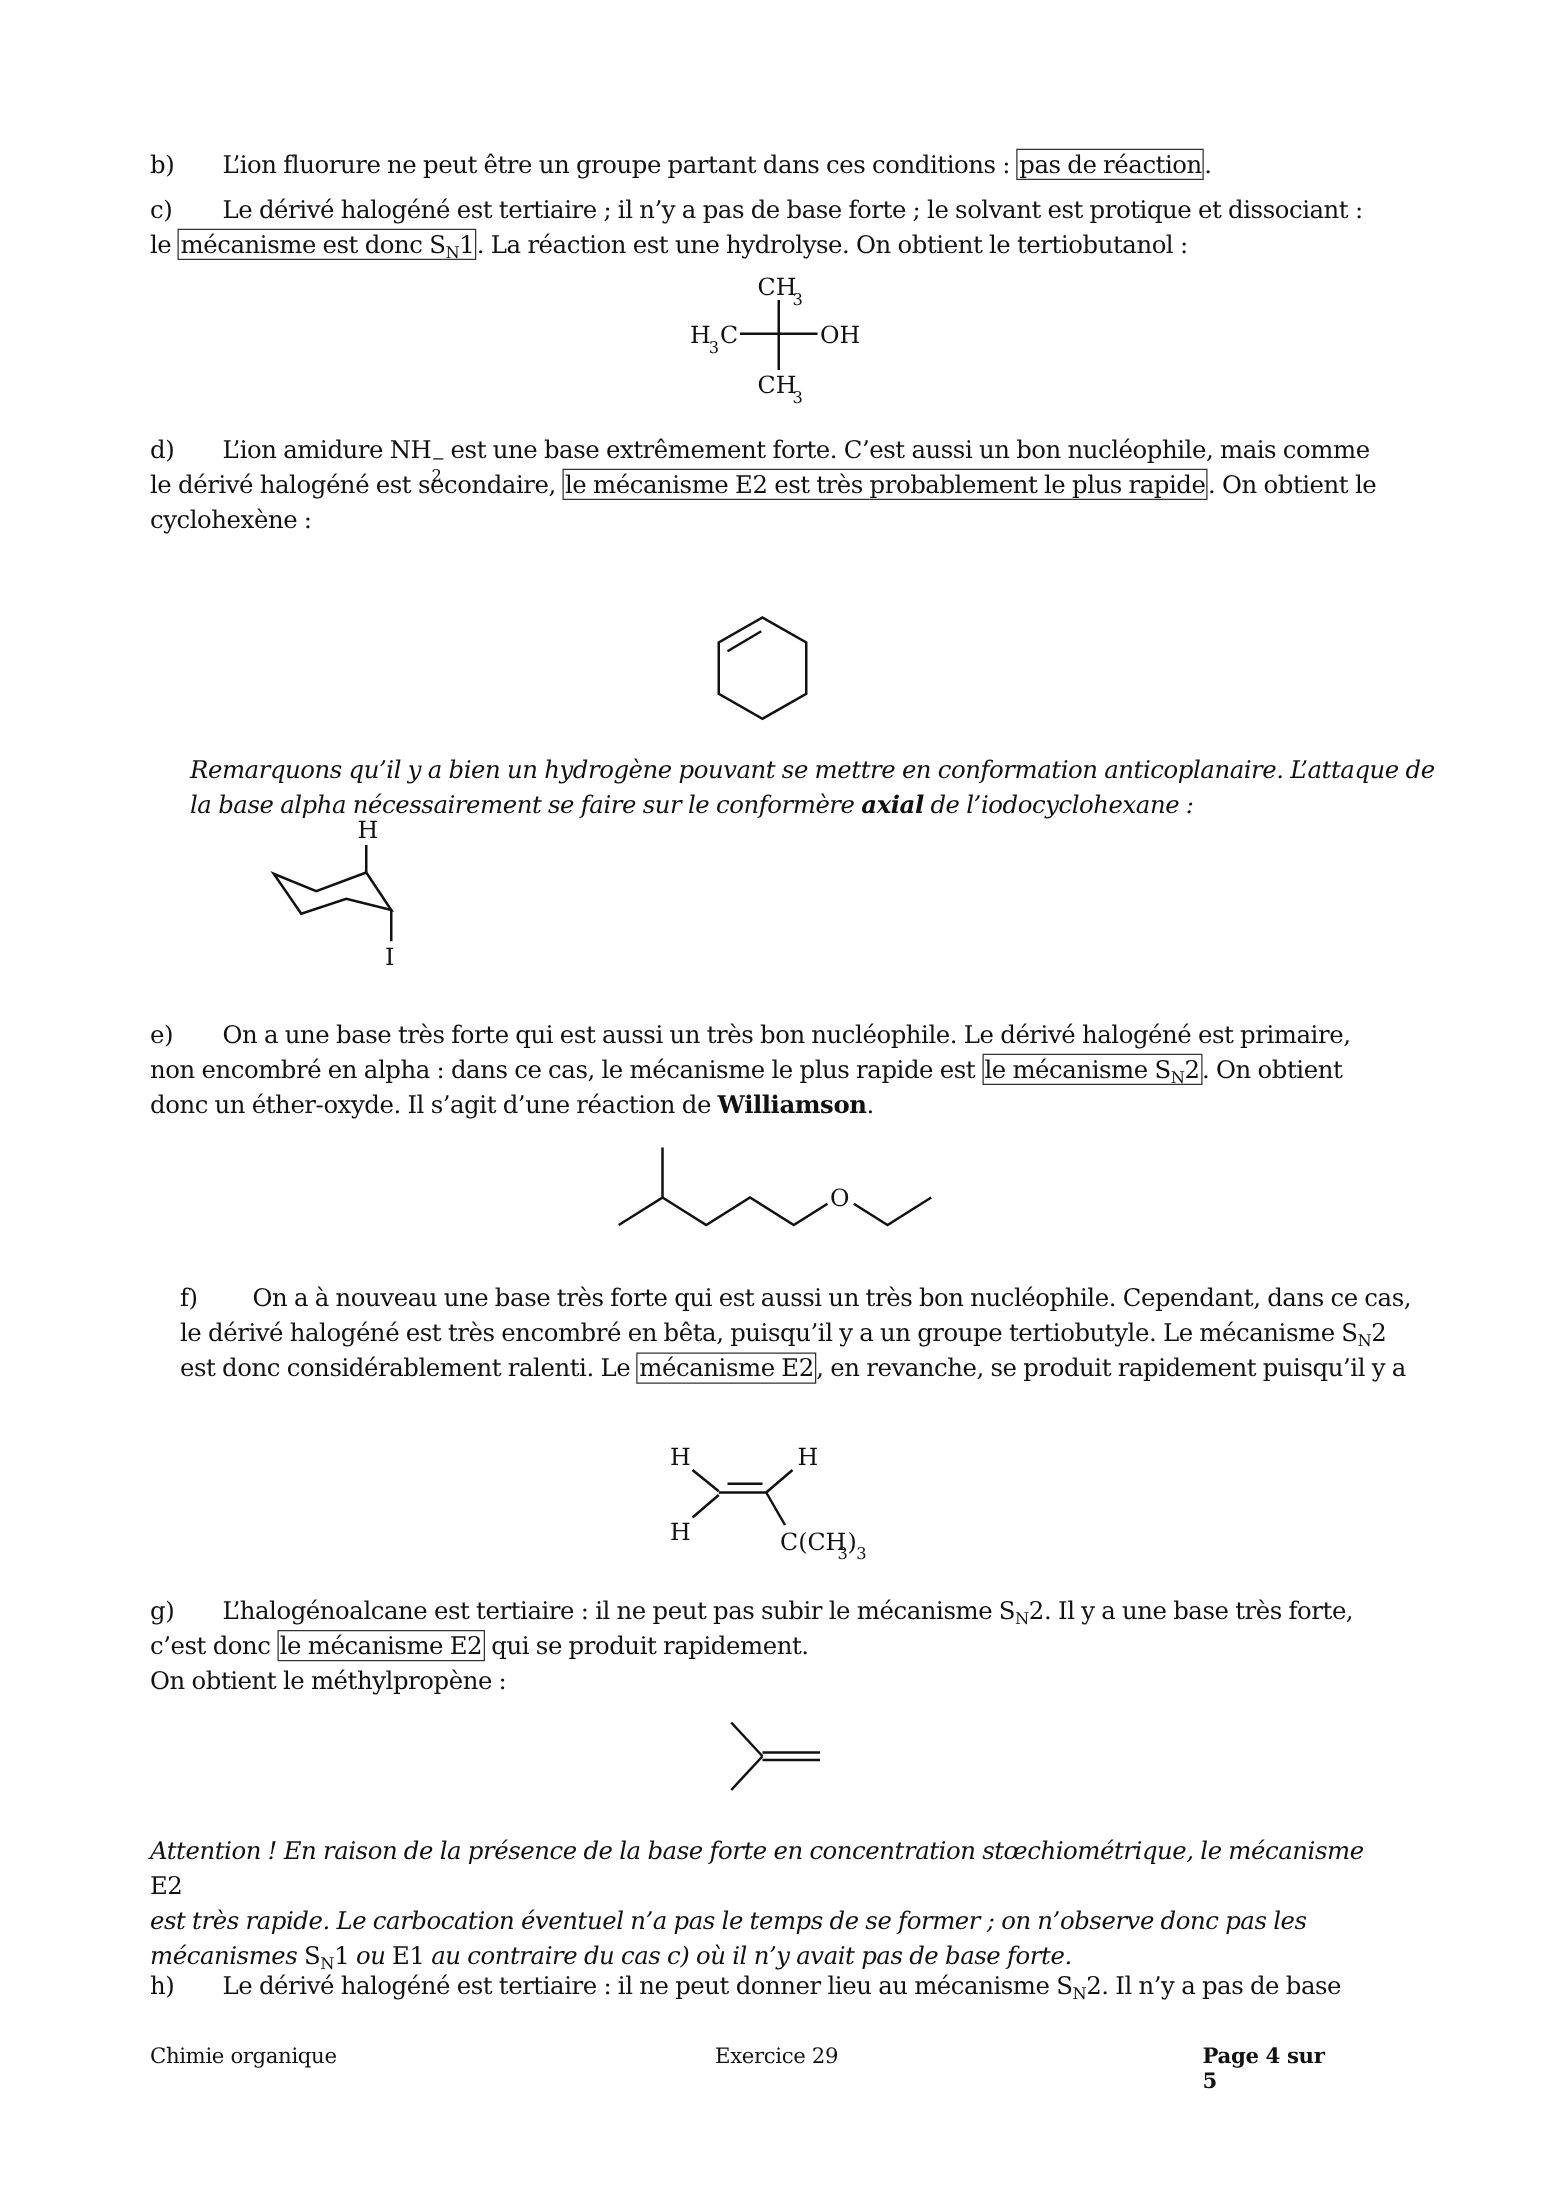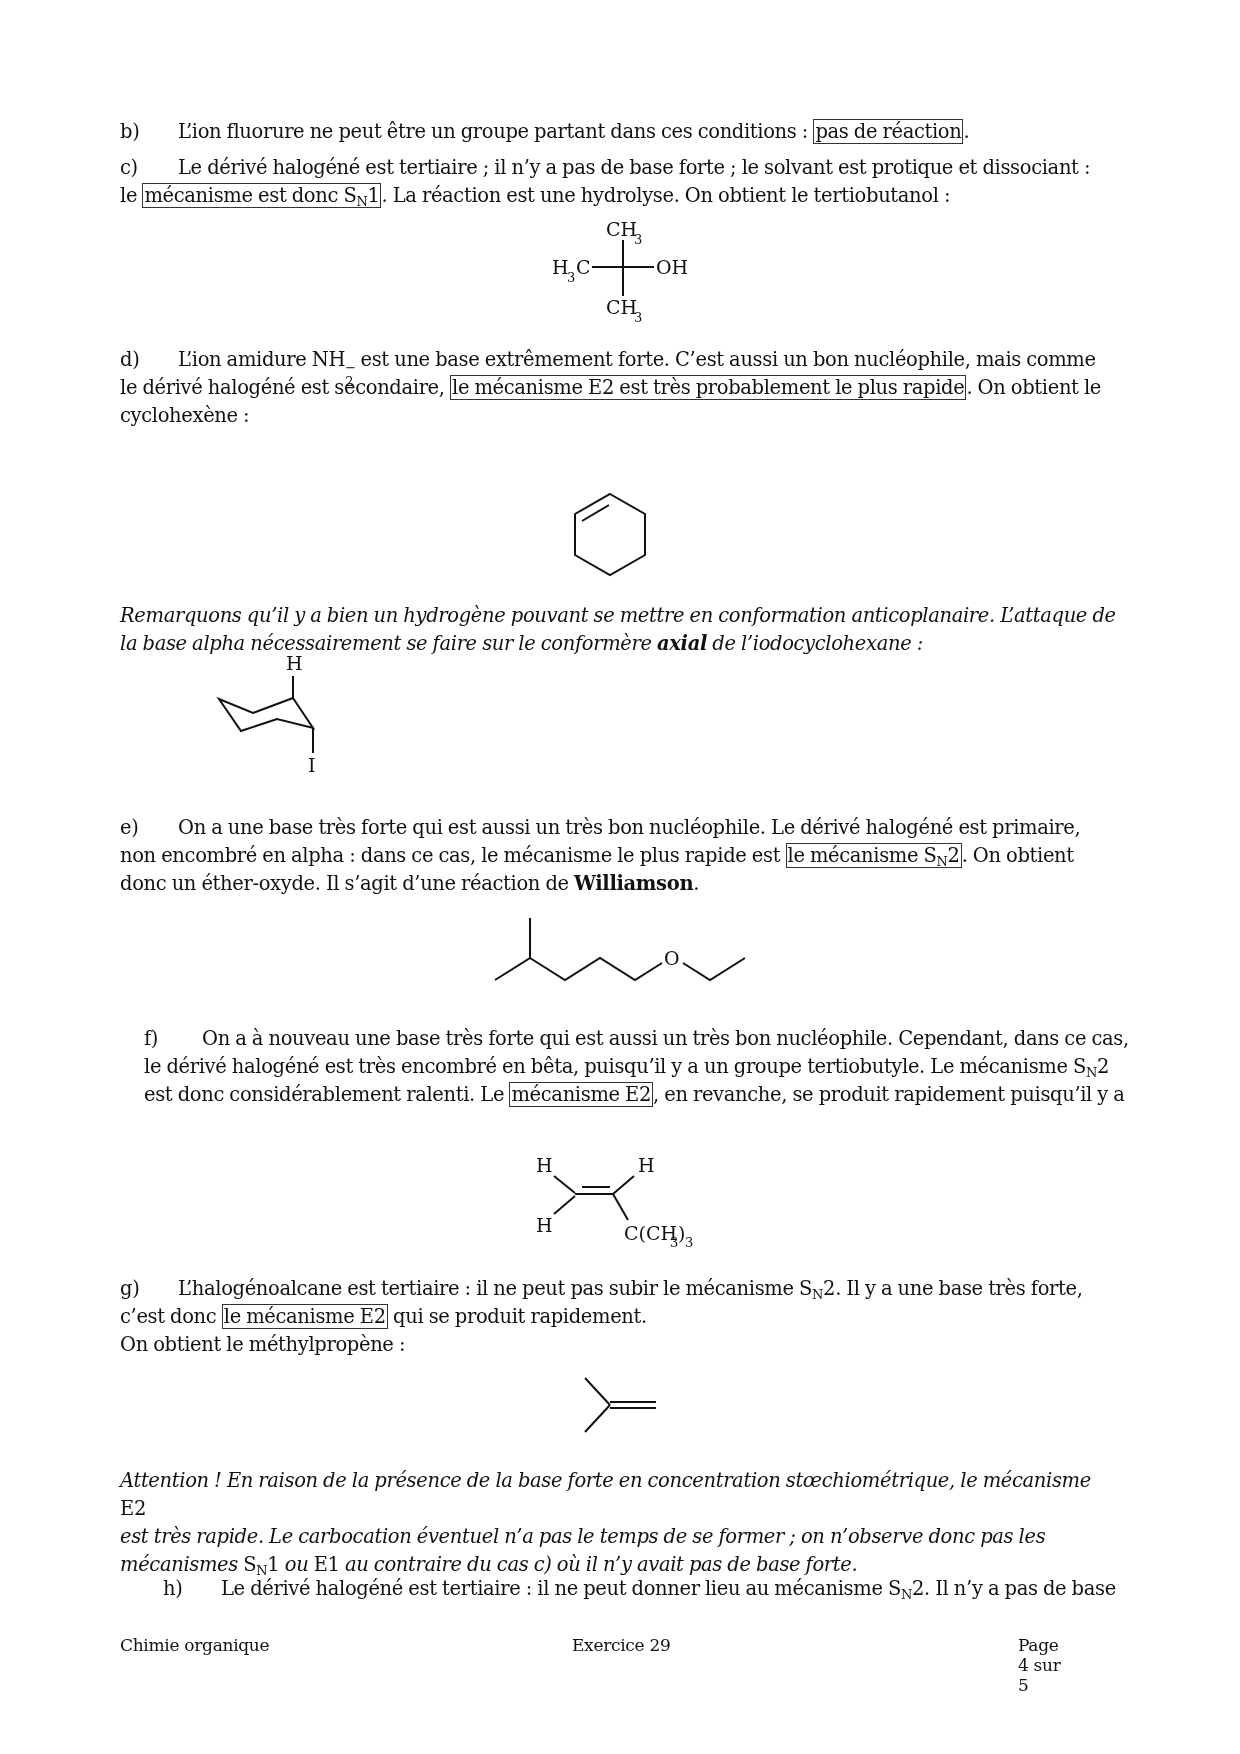--- a/index.html
+++ b/index.html
@@ -51,21 +51,21 @@
     <div><span class="label">d)</span><span>L’ion amidure NH</span><span class="subsup"><span class="s1">−</span><span class="s2">2</span></span><span> est une base extrêmement forte. C’est aussi un bon nucléophile, mais comme</span></div>
     <div><span>le dérivé halogéné est secondaire, </span><span class="boxed">le mécanisme E2 est très probablement le plus rapide</span><span>. On obtient le</span></div>
     <div>cyclohexène :</div>
   </div>
 
   <svg class="mol" style="left:575px; top:490px;" width="80" height="90">
     <polygon points="35,4 70,24 70,65 35,85 0,65 0,24"></polygon>
     <line x1="7" y1="31" x2="34" y2="15"></line>
   </svg>
 
-  <div class="para it" style="top:602px;">
+  <div class="para it" style="top:602px;margin-left:32px;">
     <div>Remarquons qu’il y a bien un hydrogène pouvant se mettre en conformation anticoplanaire. L’attaque de</div>
     <div><span>la base alpha nécessairement se faire sur le conformère </span><b>axial</b><span> de l’iodocyclohexane :</span></div>
   </div>
 
   <svg class="mol" style="left:210px; top:650px;" width="120" height="130">
     <text x="76" y="20">H</text>
     <text x="98" y="122">I</text>
     <line x1="83" y1="26" x2="83" y2="48"></line>
     <polyline points="83,48 43,63 9,49 31,81 67,69 103,78 83,48"></polyline>
     <line x1="103" y1="78" x2="103" y2="103"></line>
@@ -118,21 +118,21 @@
     <line x1="30" y1="27" x2="76" y2="27"></line>
     <line x1="30" y1="33" x2="76" y2="33"></line>
   </svg>
 
   <div class="para" style="top:1467px;">
     <div><span class="it">Attention ! En raison de la présence de la base forte en concentration stœchiométrique, le mécanisme </span><span>E2</span></div>
     <div class="it">est très rapide. Le carbocation éventuel n’a pas le temps de se former ; on n’observe donc pas les</div>
     <div><span class="it">mécanismes </span><span>S</span><sub>N</sub><span>1</span><span class="it"> ou </span><span>E1</span><span class="it"> au contraire du cas c) où il n’y avait pas de base forte.</span></div>
   </div>
 
-  <div class="para" style="top:1575px;margin-left:43px;">
+  <div class="para" style="top:1575px;">
     <div><span class="label">h)</span><span>Le dérivé halogéné est tertiaire : il ne peut donner lieu au mécanisme S</span><sub>N</sub><span>2. Il n’y a pas de base</span></div>
   </div>
 
   <div class="footer" style="left:120px;">Chimie organique</div>
   <div class="footer" style="left:572px;">Exercice 29</div>
-  <div class="footer" style="left:1018px;">Page 4 sur 5</div>
+  <div class="footer" style="left:962px;font-weight:bold;">Page 4 sur 5</div>
 
 </div>
 
 </body></html>

